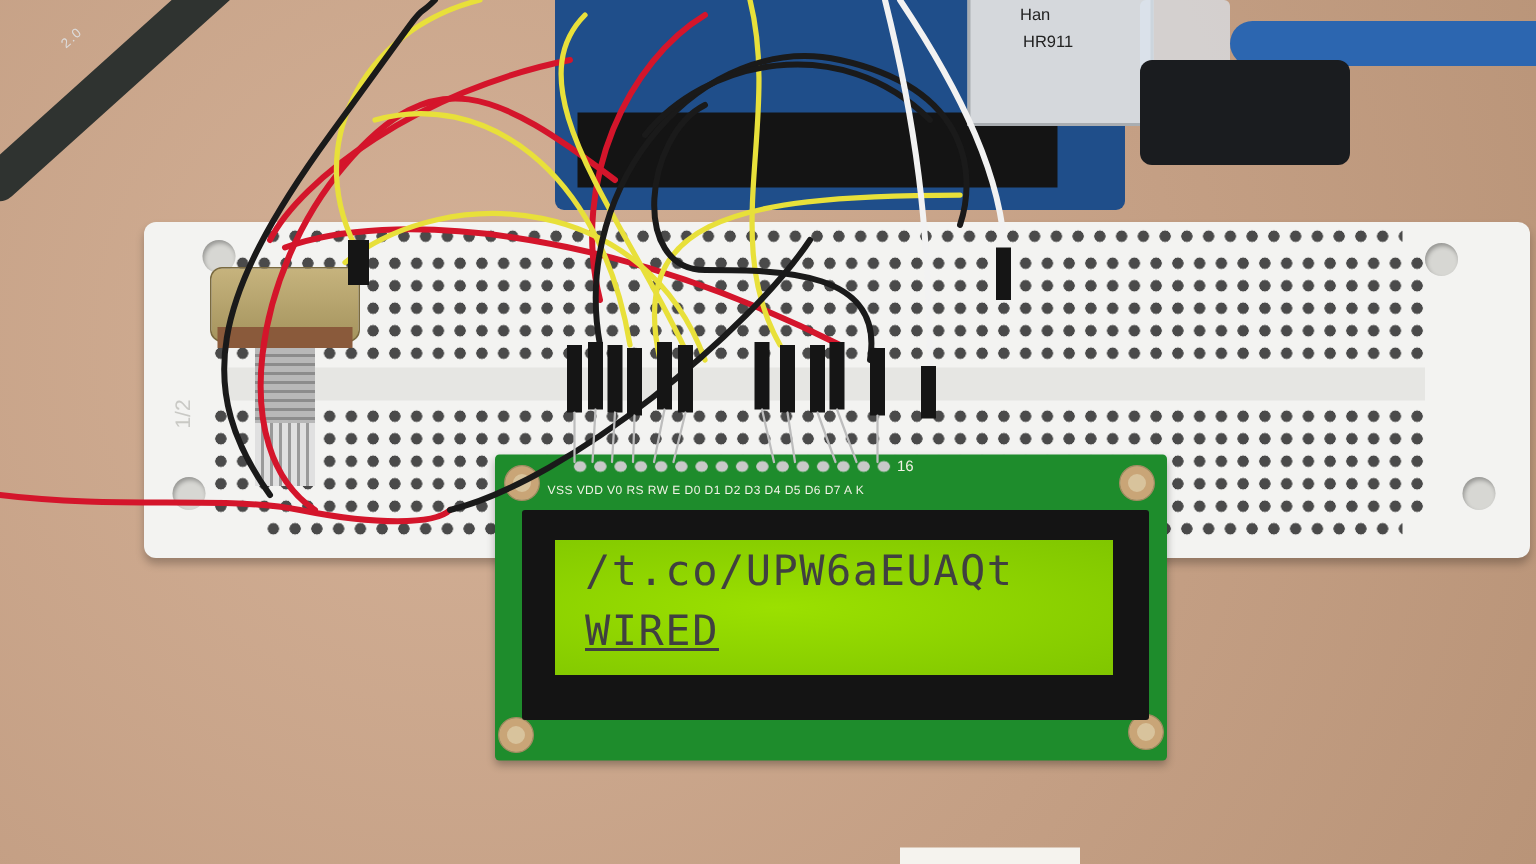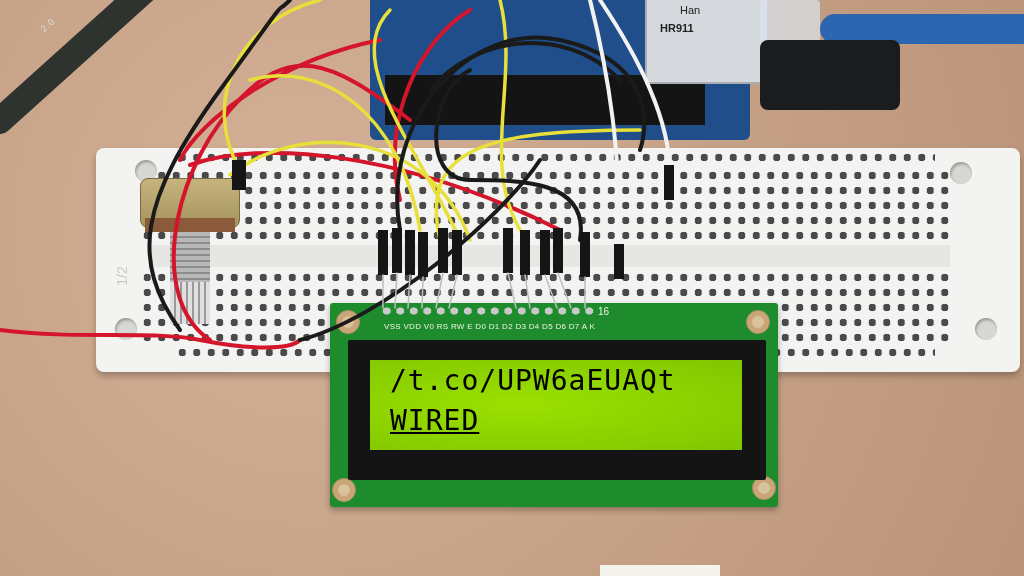--- a/index.html
+++ b/index.html
@@ -9,21 +9,21 @@
     font-family:"Liberation Sans",sans-serif;}
   .abs{position:absolute;}
   
   .cable-usb{left:-40px;top:40px;width:230px;height:26px;background:#2f3330;border-radius:13px;transform:rotate(-42deg);}
   .cable-label{left:40px;top:20px;color:#ddd;font-size:9px;transform:rotate(-42deg);letter-spacing:1px;}
   
   .arduino{left:370px;top:-10px;width:380px;height:150px;background:#1f4e8a;border-radius:6px;}
   .header-strip{left:385px;top:75px;width:320px;height:50px;background:#141414;}
   .ethernet{left:645px;top:-5px;width:120px;height:85px;background:#d5d8dc;border:2px solid #a9adb1;}
   .eth-label{left:680px;top:4px;font-size:11px;color:#222;font-weight:normal;}
-  .eth-label2{left:660px;top:22px;font-size:11px;color:#222;font-weight:bold;}
+  .eth-label2{left:682px;top:22px;font-size:11px;color:#222;}
   .usb-plug{left:760px;top:40px;width:140px;height:70px;background:#1a1c1f;border-radius:8px;}
   .usb-cable-blue{left:820px;top:14px;width:240px;height:30px;background:#2c66b0;border-radius:15px;}
   .clear-plug{left:760px;top:0px;width:60px;height:55px;background:rgba(220,230,240,.7);border-radius:4px;}
   
   .breadboard{left:96px;top:148px;width:924px;height:224px;background:#f3f3f1;border-radius:8px;box-shadow:0 4px 6px rgba(0,0,0,.25);}
   .bb-channel{left:150px;top:245px;width:800px;height:22px;background:#e6e6e3;}
   .holes{background-image:radial-gradient(#4a4a4a 35%, transparent 38%);background-size:14.5px 15px;}
   .holes-top{left:140px;top:168px;width:810px;height:75px;}
   .holes-bot{left:140px;top:270px;width:810px;height:75px;}
   .rail-top{left:175px;top:150px;width:760px;height:14px;}
@@ -33,24 +33,24 @@
   
   .pot-body{left:140px;top:178px;width:98px;height:48px;background:linear-gradient(#c6b37d,#a5945e);border-radius:8px;border:1px solid #7a6a40;}
   .pot-base{left:145px;top:218px;width:90px;height:14px;background:#8a5a3b;}
   .pot-shaft{left:170px;top:232px;width:40px;height:52px;background:repeating-linear-gradient(#b8b8b8 0 4px,#8c8c8c 4px 6px);}
   .pot-knob{left:170px;top:282px;width:40px;height:42px;background:repeating-linear-gradient(90deg,#e0e0e0 0 4px,#9a9a9a 4px 6px);}
   
   .lcd-pcb{left:330px;top:303px;width:448px;height:204px;background:#1e8c2c;border-radius:3px;box-shadow:0 3px 6px rgba(0,0,0,.3);}
   .lcd-bezel{left:348px;top:340px;width:418px;height:140px;background:#141414;border-radius:2px;}
   .lcd-screen{left:370px;top:360px;width:372px;height:90px;background:#8fd400;
     background-image:radial-gradient(ellipse at 40% 50%, #9be000 0%, #80c600 100%);}
-  .lcd-line{left:390px;font-family:"DejaVu Sans Mono",monospace;font-size:28px;color:#000000;letter-spacing:1px;}
+  .lcd-line{left:390px;font-family:"DejaVu Sans Mono",monospace;font-size:28px;color:#404040;letter-spacing:1px;}
   .lcd-line1{top:364px;}
   .lcd-line2{top:404px;text-decoration:underline;}
-  .lcd-pins{left:384px;top:322px;font-size:8px;color:#f2f2e6;letter-spacing:.3px;white-space:nowrap;}
+  .lcd-pins{left:365px;top:322px;font-size:8px;color:#f2f2e6;letter-spacing:.3px;white-space:nowrap;}
   .lcd-pinnum1{left:350px;top:312px;font-size:10px;color:#f2f2e6;}
   .lcd-pinnum16{left:598px;top:306px;font-size:10px;color:#f2f2e6;text-align:center;}
   .pad{width:22px;height:22px;border-radius:50%;background:#d8c39c;border:1px solid #a28b60;box-shadow:inset 0 0 0 5px #c9a577;}
   .pin-row{left:380px;top:305px;width:215px;height:12px;background-image:radial-gradient(#c9c9c9 40%, transparent 45%);background-size:13.5px 12px;}
   
   svg.wires{position:absolute;left:0;top:0;}
   .paper{left:600px;top:565px;width:120px;height:20px;background:#f5f3ee;}
 </style>
 </head>
 <body>

